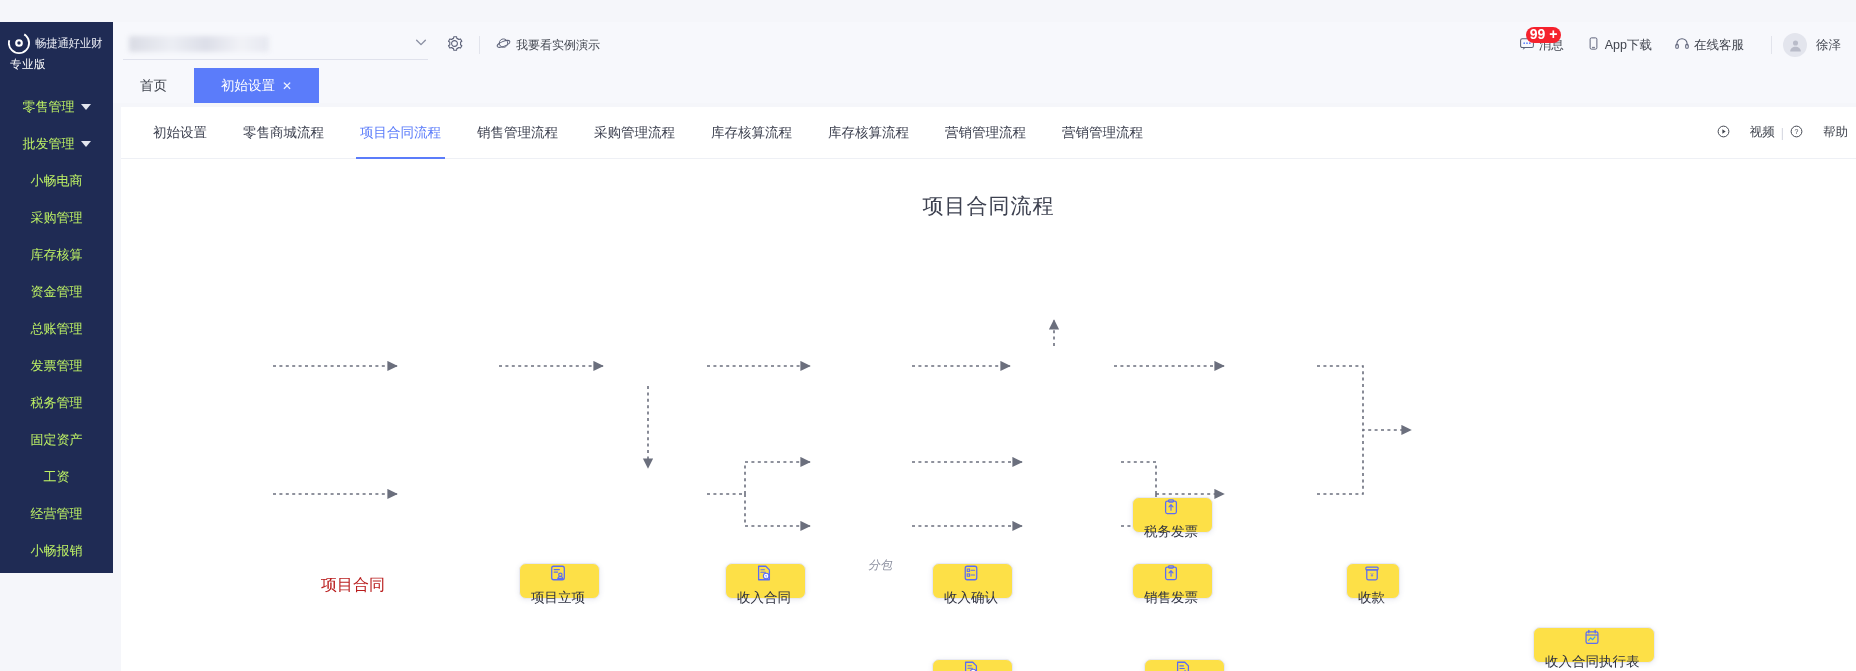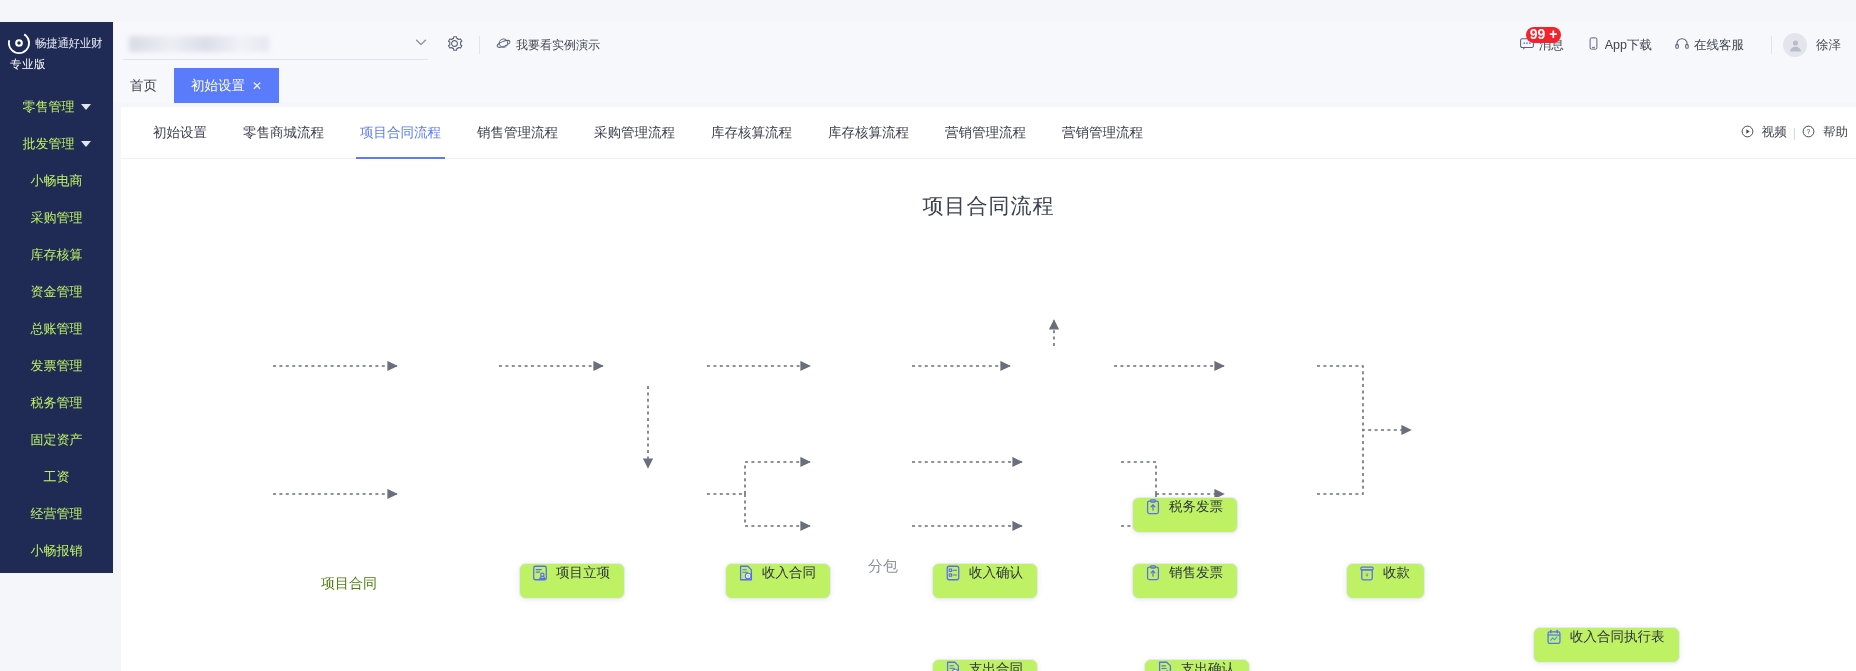--- a/index.html
+++ b/index.html
@@ -80,21 +80,21 @@
     display: flex; align-items: center; justify-content: center; margin-right: 5px;
   }
   .user-name { font-size: 12.5px; color: #41454f; }
 
   
   .tabrow {
     position: absolute; left: 113px; top: 68px; right: 0; height: 35px;
     background: #f7f8fc; display: flex; align-items: flex-end;
   }
   .tab {
-    height: 35px; display: flex; align-items: center; padding: 0 17px;
+    height: 35px; display: flex; align-items: center; padding: 0 27px;
     font-size: 13.5px; color: #41454f; cursor: pointer; gap: 7px;
   }
   .tab.active { background: #5b7cfa; color: #ffffff; }
   .tab-close { font-size: 12px; opacity: .9; }
 
   
   .content {
     position: absolute; left: 121px; top: 107px; right: 0; bottom: 0;
     background: #ffffff;
   }
@@ -109,44 +109,44 @@
   }
   .subtab.active { color: #5b7cfa; }
   .subtab.active::after {
     content: ""; position: absolute; left: 14px; right: 14px; bottom: 0;
     height: 2px; background: #5b7cfa;
   }
   .help-group {
     position: absolute; right: 8px; display: flex; align-items: center;
     gap: 6px; font-size: 12.5px; color: #41454f;
   }
-  .help-link { display: flex; align-items: center; gap: 8px; cursor: pointer; white-space: nowrap; }
+  .help-link { display: flex; align-items: center; gap: 20px; cursor: pointer; white-space: nowrap; }
   .help-sep { color: #d5d7e0; }
 
   .diagram-title {
     text-align: center; font-size: 21px; color: #3d4150; margin-top: 33px;
     letter-spacing: 1px;
   }
 
   
   .canvas { position: relative; width: 100%; height: 420px; }
   svg.wires { position: absolute; left: 0; top: 0; width: 100%; height: 420px; }
   .node {
-    position: absolute; height: 36px; display: flex; align-items: flex-start;
-    gap: 7px; padding: 0 14px 0 11px; background: #bef264;
+    position: absolute; height: 36px; display: flex; align-items: center;
+    gap: 7px; padding: 0 14px 0 11px; background: #fde047;
     border: 1px solid #e8e9f2; border-radius: 7px;
     box-shadow: 0 1px 5px rgba(80,90,140,.12);
-    font-size: 13.5px; color: #2f3240; white-space: nowrap; cursor: pointer;
+    font-size: 13.5px; color: #2f3240; white-space: nowrap; cursor: pointer; flex-direction: column;
   }
   .node-ico { width: 18px; height: 18px; flex: 0 0 18px; }
   .row-label {
-    position: absolute; font-size: 14px; color: #4d7c0f; white-space: nowrap;
+    position: absolute; font-size: 16px; color: #b91c1c; white-space: nowrap;
   }
   .edge-label {
-    position: absolute; font-size: 15px; color: #8c90a0; white-space: nowrap;
+    position: absolute; font-size: 12px; color: #8c90a0; white-space: nowrap; font-style: italic;
   }
 </style>
 </head>
 <body>
 
 <div class="app">
 
   <aside class="sidebar">
     <div class="brand">
       <div class="brand-row">

